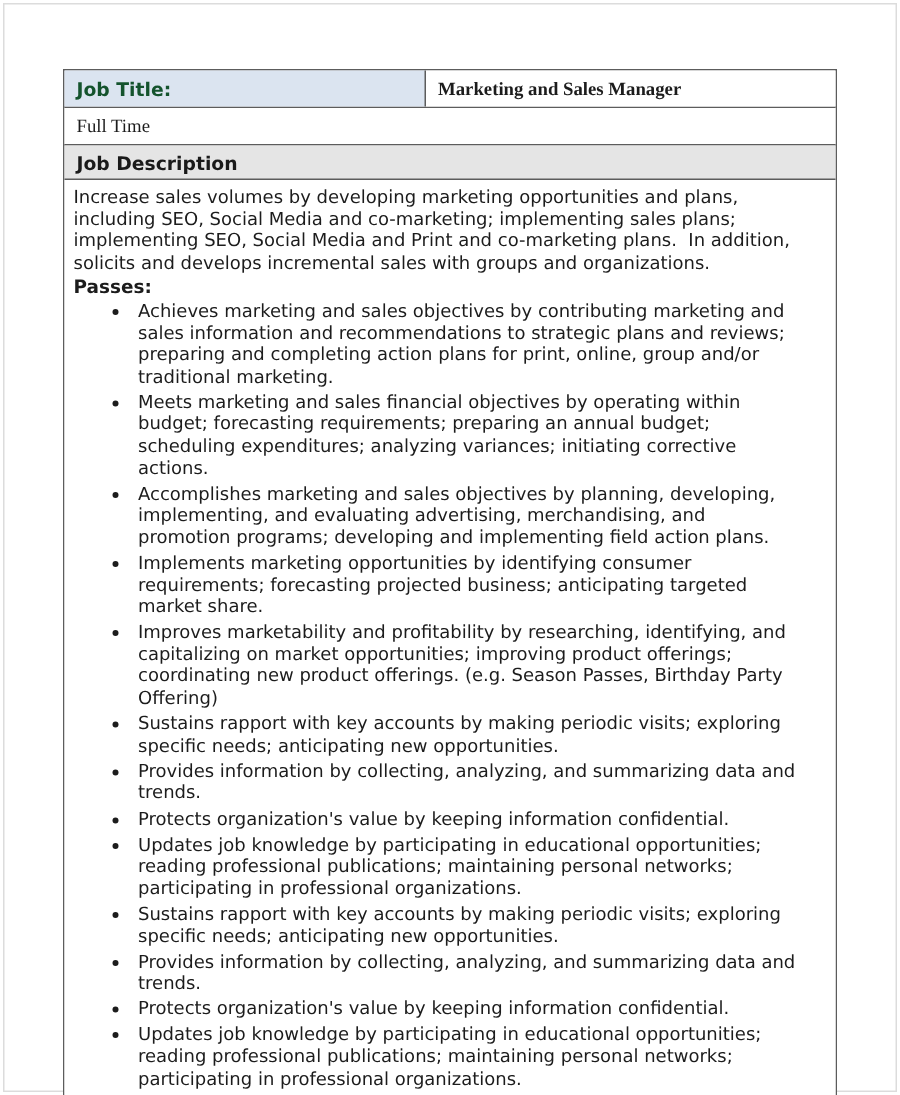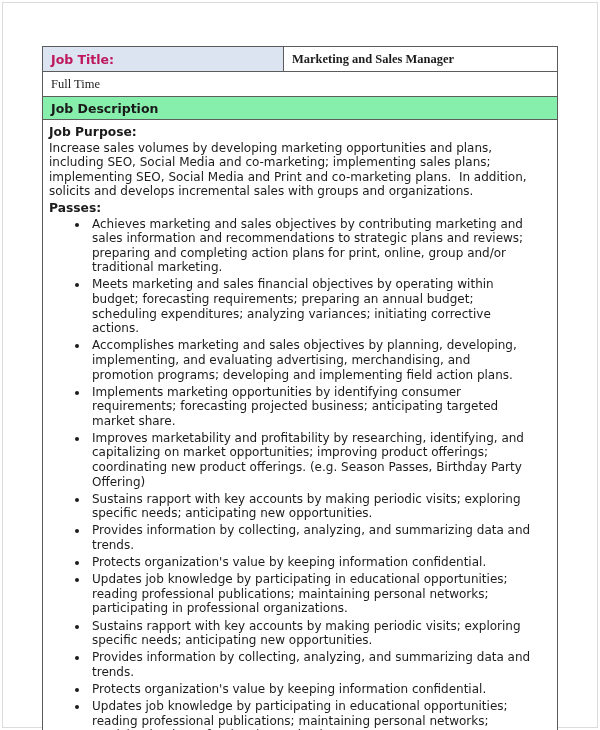--- a/index.html
+++ b/index.html
@@ -42,32 +42,32 @@
     box-sizing: border-box;
     font-size: 12.5px;
     line-height: 15px;
     padding: 5px 8px 4px 8px;
   }
   .label-cell {
     width: 241px;
     background: #dbe4f0;
     border-right: 1px solid #5c5c5c;
     font-weight: bold;
-    color: #be185d;
+    color: #14532d;
   }
   .value-cell {
     flex: 1;
     background: #ffffff;
     font-family: Liberation Serif, serif;
   }
   .value-bold {
     font-weight: bold;
   }
   .section-header-row {
-    background: #86efac;
+    background: #e5e5e5;
     font-weight: bold;
     font-size: 12.5px;
     line-height: 15px;
     padding: 4px 20px 3px 8px;
     border-bottom: 1px solid #5c5c5c;
     color: #1a1a1a;
   }
   .body-cell {
     padding: 4px 6px 6px 6px;
     font-size: 12px;
@@ -109,21 +109,20 @@
       <div class="cell value-cell value-bold">Marketing and Sales Manager</div>
     </div>
 
     <div class="kv-row">
       <div class="cell value-cell">Full Time</div>
     </div>
 
     <div class="section-header-row">Job Description</div>
 
     <div class="body-cell">
-      <div class="sub-heading">Job Purpose:</div>
       <p class="purpose-text">Increase sales volumes by developing marketing opportunities and plans, including SEO, Social Media and co-marketing; implementing sales plans; implementing SEO, Social Media and Print and co-marketing plans.  In addition, solicits and develops incremental sales with groups and organizations.</p>
 
       <div class="sub-heading">Passes:</div>
 
       <ul class="duties">
         <li>Achieves marketing and sales objectives by contributing marketing and sales information and recommendations to strategic plans and reviews; preparing and completing action plans for print, online, group and/or traditional marketing.</li>
         <li>Meets marketing and sales financial objectives by operating within budget; forecasting requirements; preparing an annual budget; scheduling expenditures; analyzing variances; initiating corrective actions.</li>
         <li>Accomplishes marketing and sales objectives by planning, developing, implementing, and evaluating advertising, merchandising, and promotion programs; developing and implementing field action plans.</li>
         <li>Implements marketing opportunities by identifying consumer requirements; forecasting projected business; anticipating targeted market share.</li>
         <li>Improves marketability and profitability by researching, identifying, and capitalizing on market opportunities; improving product offerings; coordinating new product offerings. (e.g. Season Passes, Birthday Party Offering)</li>

